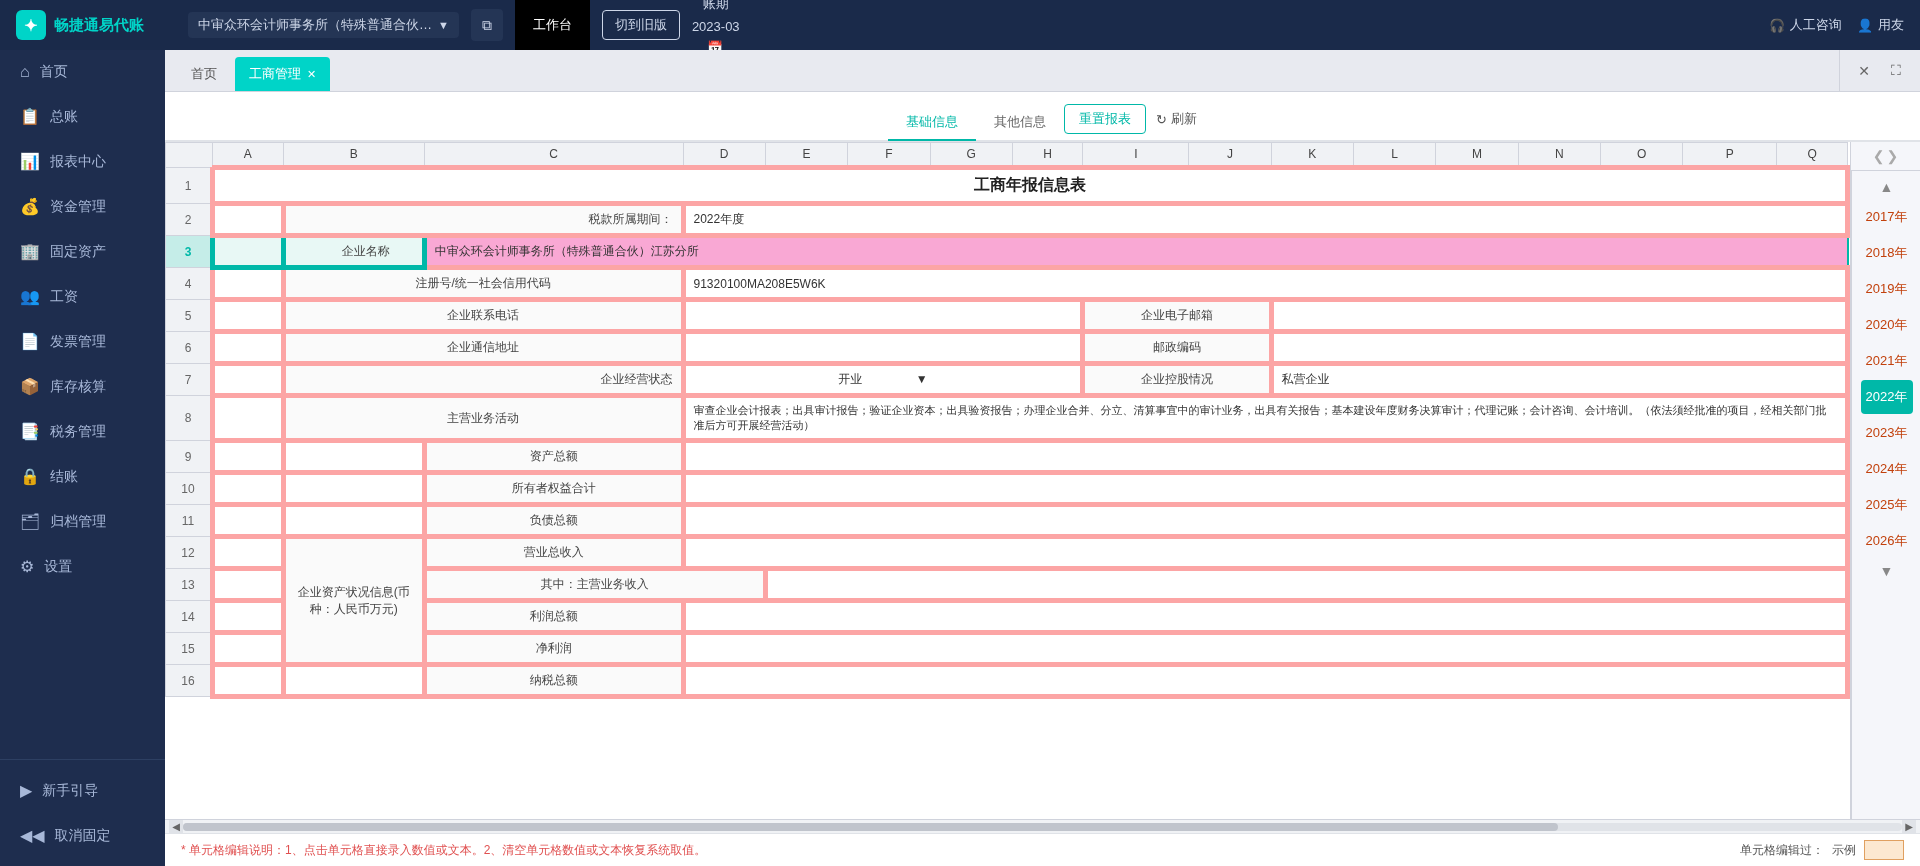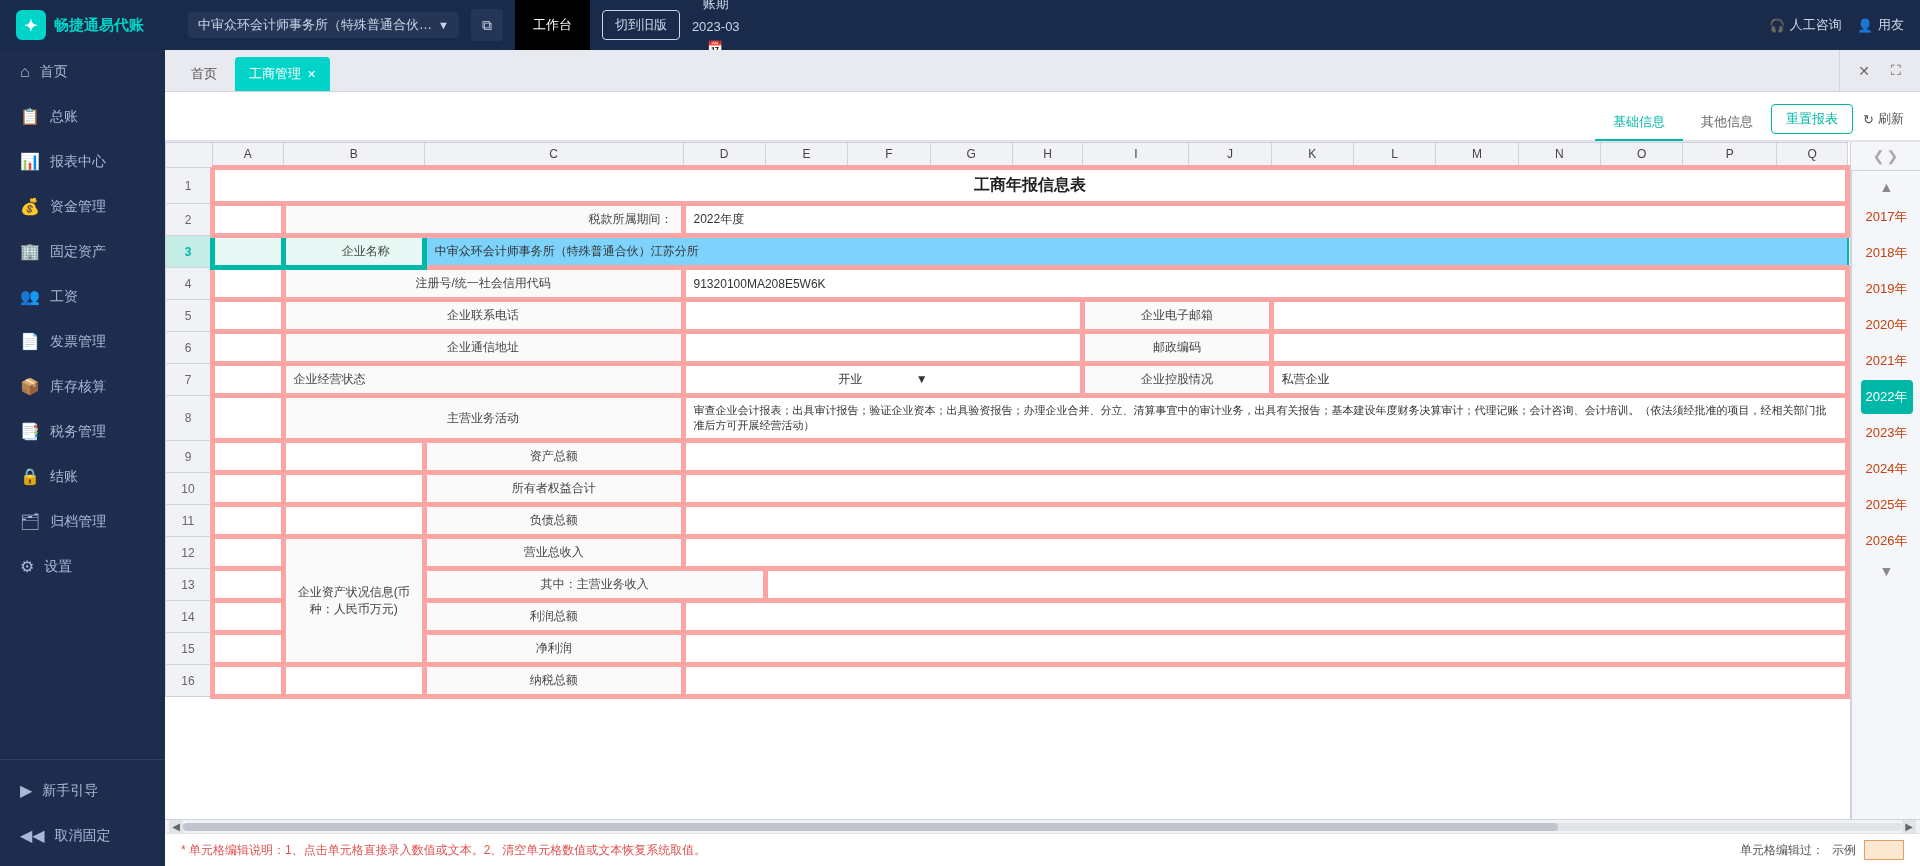--- a/index.html
+++ b/index.html
@@ -155,21 +155,21 @@
     }
 
     
     .inner-tabs {
       display: flex;
       align-items: center;
       border-bottom: 2px solid #e0e3e8;
       padding: 0 16px;
       padding-top: 12px;
       background: white;
-      justify-content: flex-end;
+      justify-content: center;
     }
     .inner-tab-list { display: flex; gap: 0; }
     .inner-tab {
       padding: 8px 18px;
       cursor: pointer;
       font-size: 13px;
       color: #666;
       border-bottom: 2px solid transparent;
       margin-bottom: -2px;
     }
@@ -569,21 +569,21 @@
                 <td class="row-num-cell">2</td>
                 <td class="cell"></td>
                 <td class="cell cell-label" colspan="2" style="text-align:right;">税款所属期间：</td>
                 <td class="cell" colspan="14">2022年度</td>
               </tr>
 
               <tr style="background:#e8f8f5;">
                 <td class="row-num-cell" style="background:#c5ede8; color:#00b8a8; font-weight:bold;">3</td>
                 <td class="cell" style="background:#e8f8f5; border-color:#00b8a8;"></td>
                 <td class="cell cell-label" style="background:#e8f8f5; border-color:#00b8a8; text-align:center;padding-left:32px;">企业名称</td>
-                <td class="cell" style="background:#7dd3fc; border: 2px solid #00b8a8; margin-top: 20px;" colspan="15">中审众环会计师事务所（特殊普通合伙）江苏分所</td>
+                <td class="cell" style="background:#f9a8d4; border: 2px solid #00b8a8; margin-top: 20px;" colspan="15">中审众环会计师事务所（特殊普通合伙）江苏分所</td>
               </tr>
 
               <tr>
                 <td class="row-num-cell">4</td>
                 <td class="cell"></td>
                 <td class="cell cell-label" colspan="2" style="text-align:center;">注册号/统一社会信用代码</td>
                 <td class="cell" colspan="14">91320100MA208E5W6K</td>
               </tr>
 
               <tr>
@@ -600,21 +600,21 @@
                 <td class="cell"></td>
                 <td class="cell cell-label" colspan="2" style="text-align:center;">企业通信地址</td>
                 <td class="cell" colspan="5"></td>
                 <td class="cell cell-label" colspan="2" style="text-align:center;">邮政编码</td>
                 <td class="cell" colspan="7"></td>
               </tr>
 
               <tr>
                 <td class="row-num-cell">7</td>
                 <td class="cell"></td>
-                <td class="cell cell-label" colspan="2" style="text-align:left;">企业经营状态</td>
+                <td class="cell cell-label" colspan="2" style="text-align:right;">企业经营状态</td>
                 <td class="cell" colspan="5" style="text-align:center;">开业 &nbsp;&nbsp;&nbsp;&nbsp;&nbsp;&nbsp;&nbsp;&nbsp;&nbsp;&nbsp;&nbsp;&nbsp;&nbsp;&nbsp;&nbsp;▼</td>
                 <td class="cell cell-label" colspan="2" style="text-align:center;">企业控股情况</td>
                 <td class="cell" colspan="7">私营企业</td>
               </tr>
 
               <tr>
                 <td class="row-num-cell">8</td>
                 <td class="cell"></td>
                 <td class="cell cell-label" colspan="2" style="text-align:center;">主营业务活动</td>
                 <td class="cell" colspan="14" style="white-space:normal; font-size:11px; overflow:hidden; max-height:42px;">审查企业会计报表；出具审计报告；验证企业资本；出具验资报告；办理企业合并、分立、清算事宜中的审计业务，出具有关报告；基本建设年度财务决算审计；代理记账；会计咨询、会计培训。（依法须经批准的项目，经相关部门批准后方可开展经营活动）</td>

